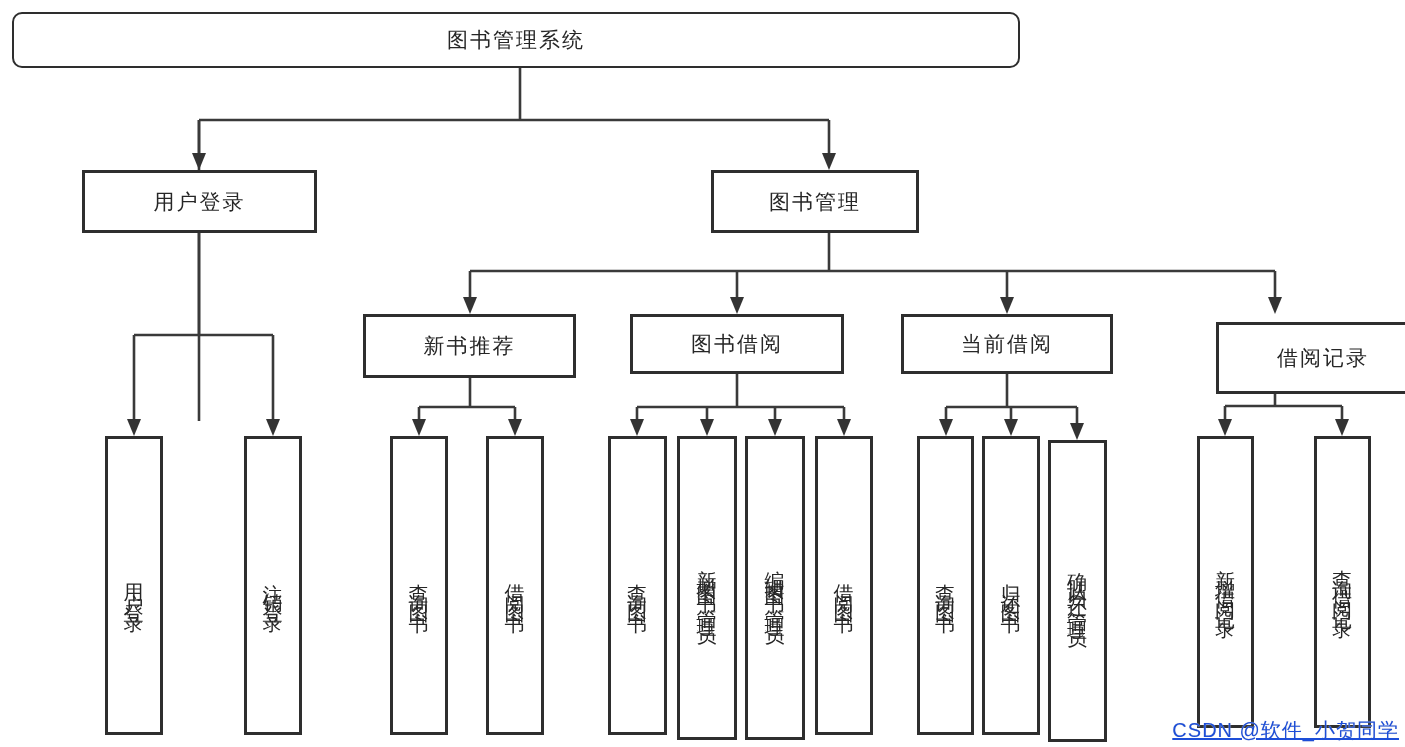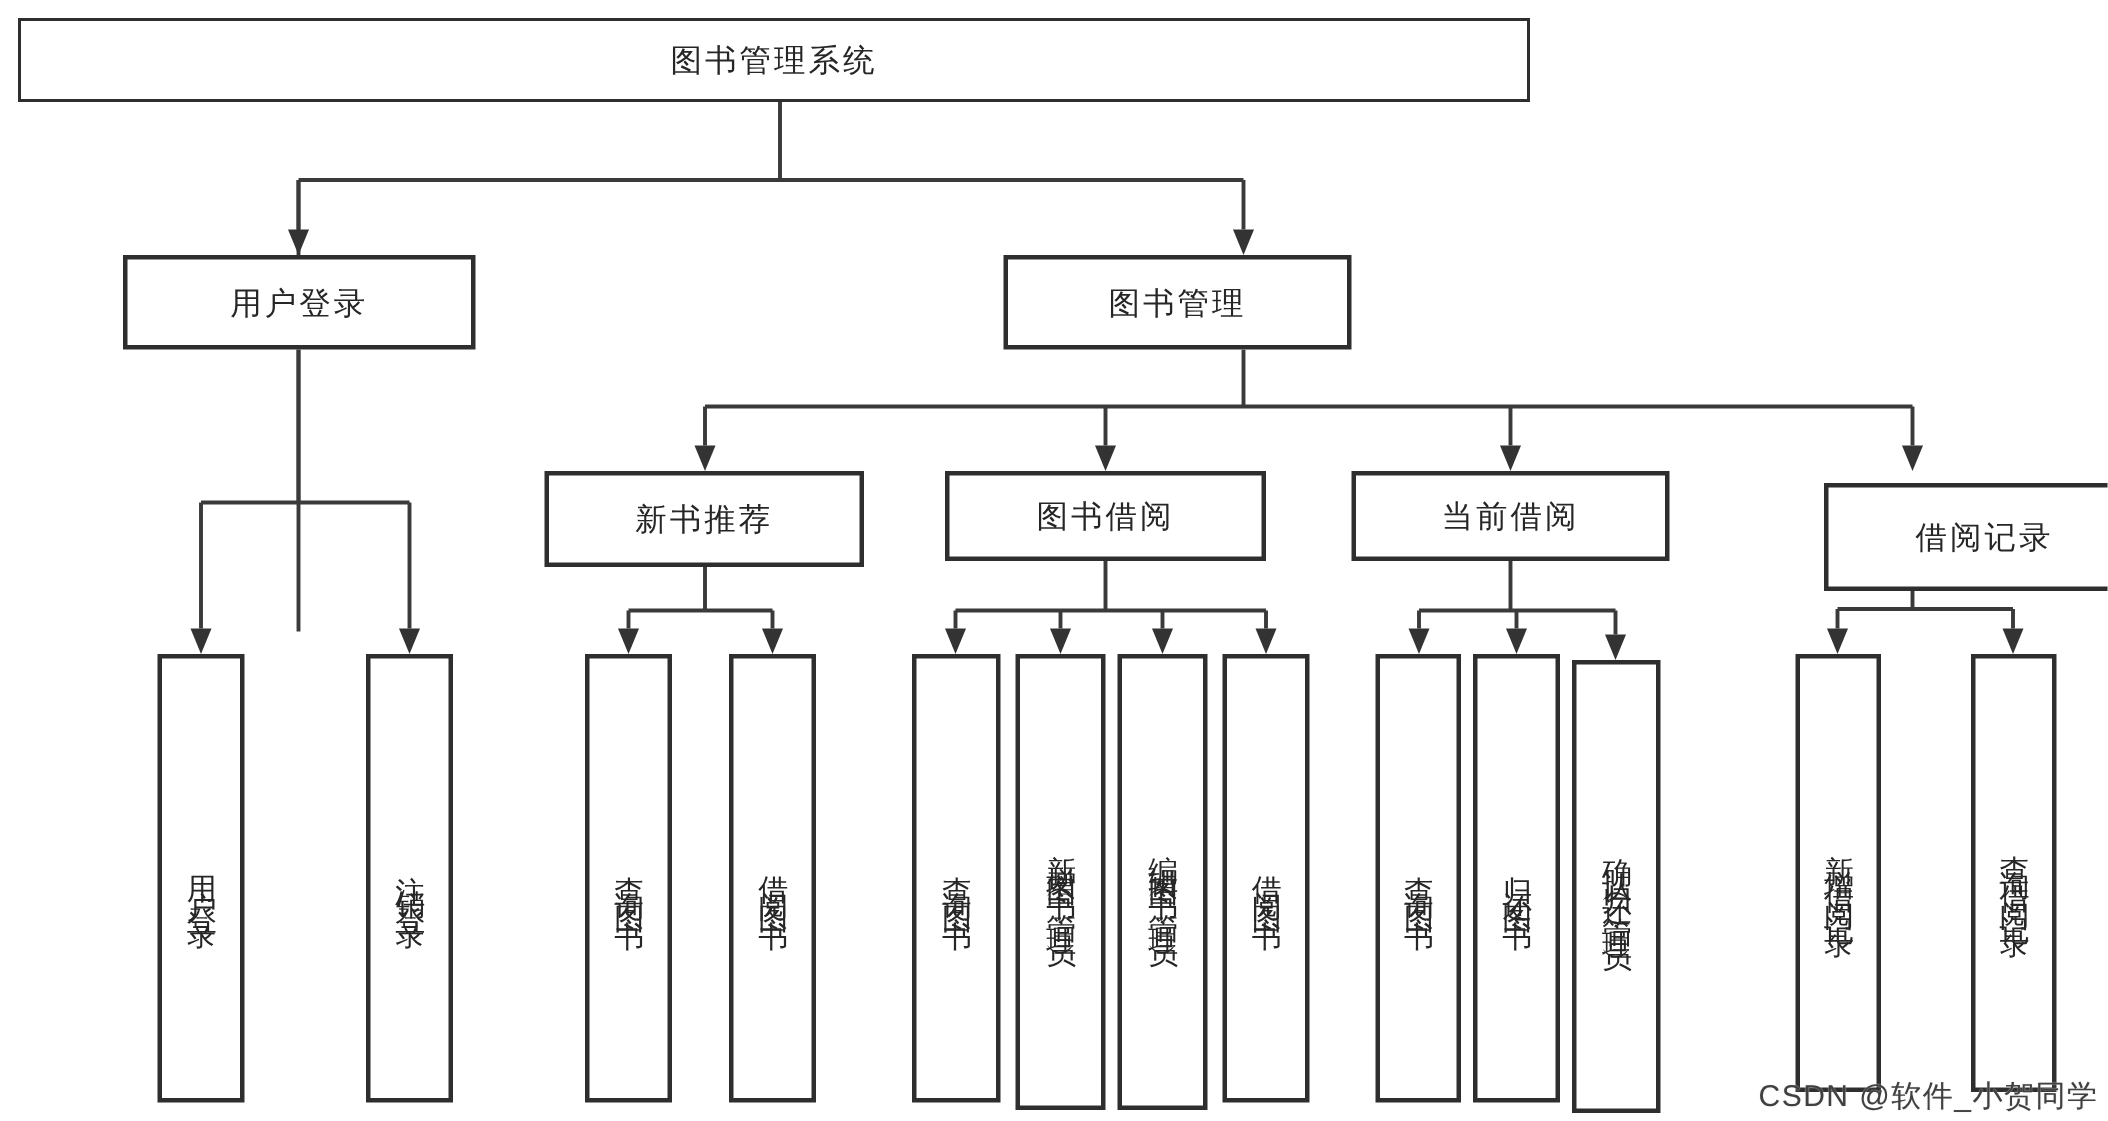--- a/index.html
+++ b/index.html
@@ -19,22 +19,23 @@
   }
   .hbox{font-size:21px;letter-spacing:2px;border-width:3px;}
   .root{border-width:2.5px;}
   .vbox{
     writing-mode:vertical-rl;text-orientation:mixed;
     font-size:20px;letter-spacing:10px;line-height:1;
     padding-top:4px;
   }
   .watermark{
     position:absolute;right:6px;bottom:3px;z-index:3;
-    color:#404040;font-size:20px;letter-spacing:1px;
+    color:#1d4ed8;font-size:20px;letter-spacing:1px;
     text-shadow:0 0 1px #d8d8d8;
+    text-decoration:underline;
   }
 </style>
 </head>
 <body>
 
 <div id="stage">
 
   <svg class="wires" width="1405" height="747" viewBox="0 0 1405 747">
 
     <g>
@@ -85,24 +86,24 @@
     </g>
 
     <g>
       <path class="shaft" d="M1275,374 V406 M1225,406 H1342"></path>
       <path class="shaft" d="M1225,406 V419 M1342,406 V419"></path>
       <path class="head" d="M1218,419 L1232,419 L1225,436 Z"></path>
       <path class="head" d="M1335,419 L1349,419 L1342,436 Z"></path>
     </g>
   </svg>
 
-  <div class="node hbox root" style="left:12px;top:12px;width:1008px;height:56px;">图书管理系统</div>
+  <div class="node hbox root" style="left:12px;top:12px;width:1008px;height:56px;border-radius:10px;">图书管理系统</div>
 
   <div class="node hbox" style="left:82px;top:170px;width:235px;height:63px;">用户登录</div>
-  <div class="node hbox" style="left:669px;top:170px;width:232px;height:63px;">图书管理</div>
+  <div class="node hbox" style="left:711px;top:170px;width:208px;height:63px;">图书管理</div>
 
   <div class="node hbox" style="left:363px;top:314px;width:213px;height:64px;">新书推荐</div>
   <div class="node hbox" style="left:630px;top:314px;width:214px;height:60px;">图书借阅</div>
   <div class="node hbox" style="left:901px;top:314px;width:212px;height:60px;text-align:right;">当前借阅</div>
   <div class="node hbox" style="left:1168px;top:322px;width:214px;height:72px;margin-left:48px;">借阅记录</div>
 
   <div class="node vbox" style="left:105px;top:436px;width:58px;height:299px;">用户登录</div>
   <div class="node vbox" style="left:244px;top:436px;width:58px;height:299px;">注销登录</div>
 
   <div class="node vbox" style="left:390px;top:436px;width:58px;height:299px;">查询图书</div>

